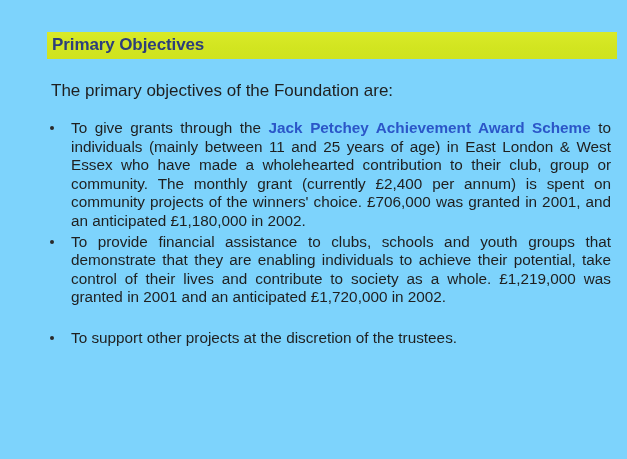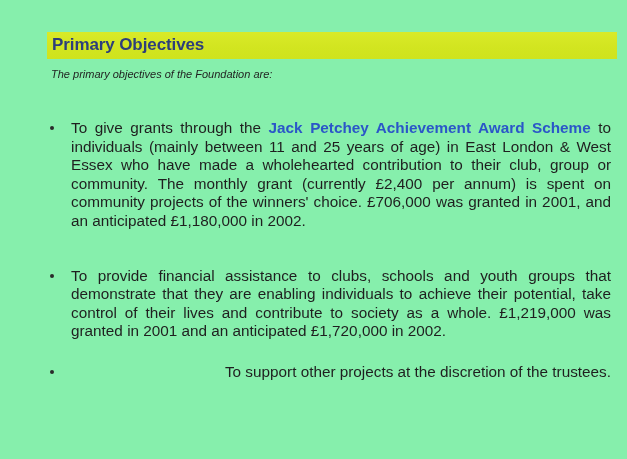--- a/index.html
+++ b/index.html
@@ -13,21 +13,21 @@
     position: relative;
     overflow: hidden;
     font-family: "Liberation Sans", sans-serif;
     color: #1a1a1a;
     -webkit-font-smoothing: antialiased;
   }
 
   .slide {
     position: absolute;
     inset: 0;
-    background: #86efac;
+    background: #7dd3fc;
   }
 
   
   .title-band {
     position: absolute;
     left: 47px;
     top: 32px;
     width: 570px;
     height: 27px;
     background: #d3e622;
@@ -41,25 +41,24 @@
     font-weight: bold;
     color: #2d3e7b;
     letter-spacing: -0.1px;
     white-space: nowrap;
   }
 
   
   .intro {
     position: absolute;
     left: 51px;
-    top: 65px;
-    font-size: 11px;
+    top: 81px;
+    font-size: 17px;
     line-height: 19px;
     color: #1f1f1f;
-    font-style: italic;
   }
 
   .bullets {
     position: absolute;
     left: 49px;
     top: 119px;
     width: 562px;
   }
 
   .bullet {
@@ -79,29 +78,29 @@
     position: absolute;
     left: 1px;
     top: 7px;
     width: 4px;
     height: 4px;
     border-radius: 50%;
     background: #2a2a2a;
   }
   
   .bullet.single {
-    text-align: right;
+    text-align: left;
   }
 
   .hl {
     color: #2b56c8;
     font-weight: bold;
   }
 
-  .b1 { margin-bottom: 36px; }
+  .b1 { margin-bottom: 2px; }
   .b2 { margin-bottom: 20px; }
   .b3 { margin-bottom: 22px; }
 </style>
 </head>
 <body>
 
 <div class="slide">
 
   <div class="title-band">
     <div class="title-text">Primary Objectives</div>

